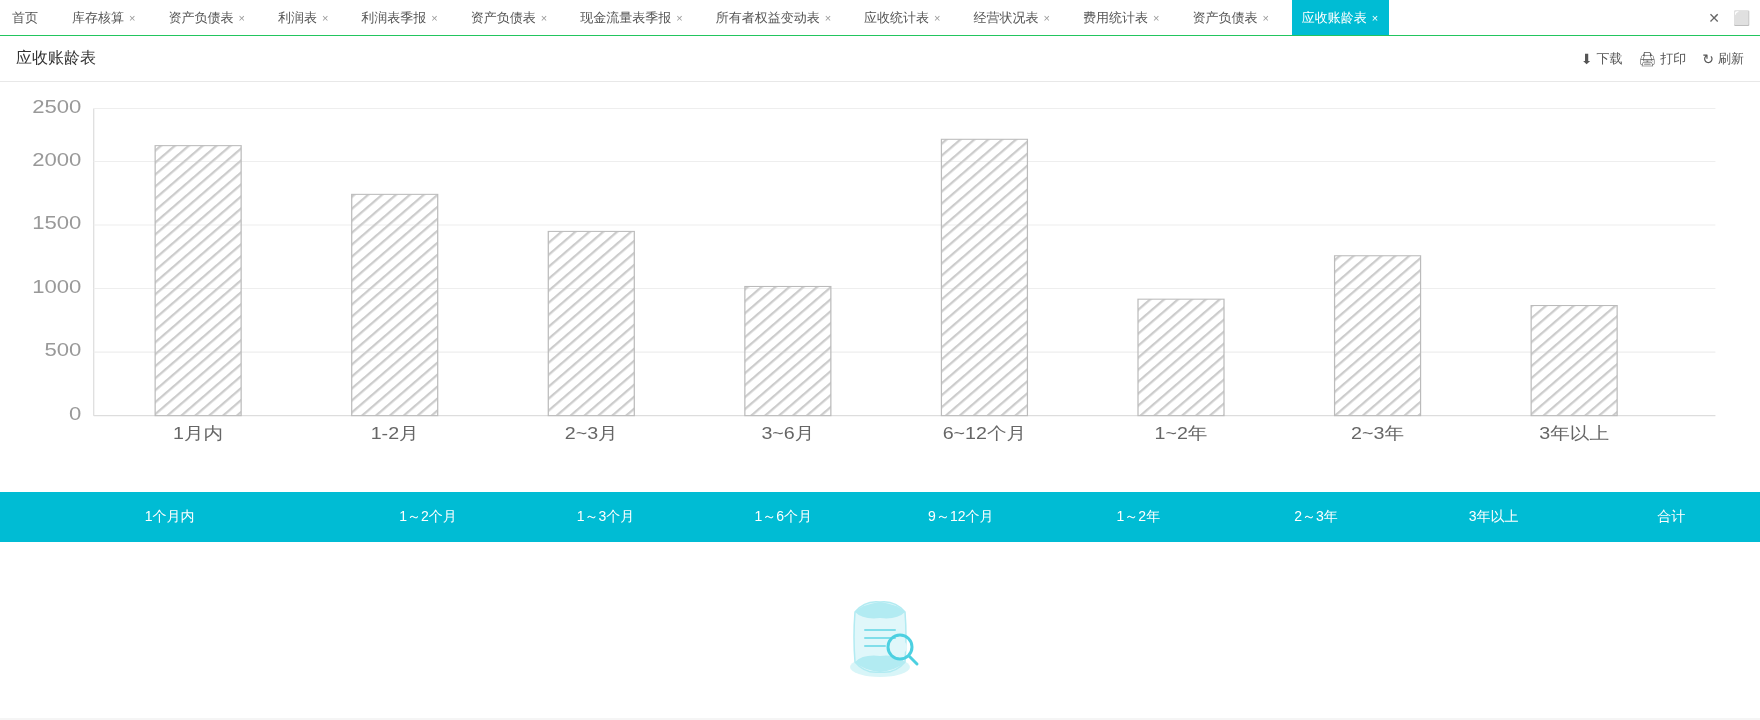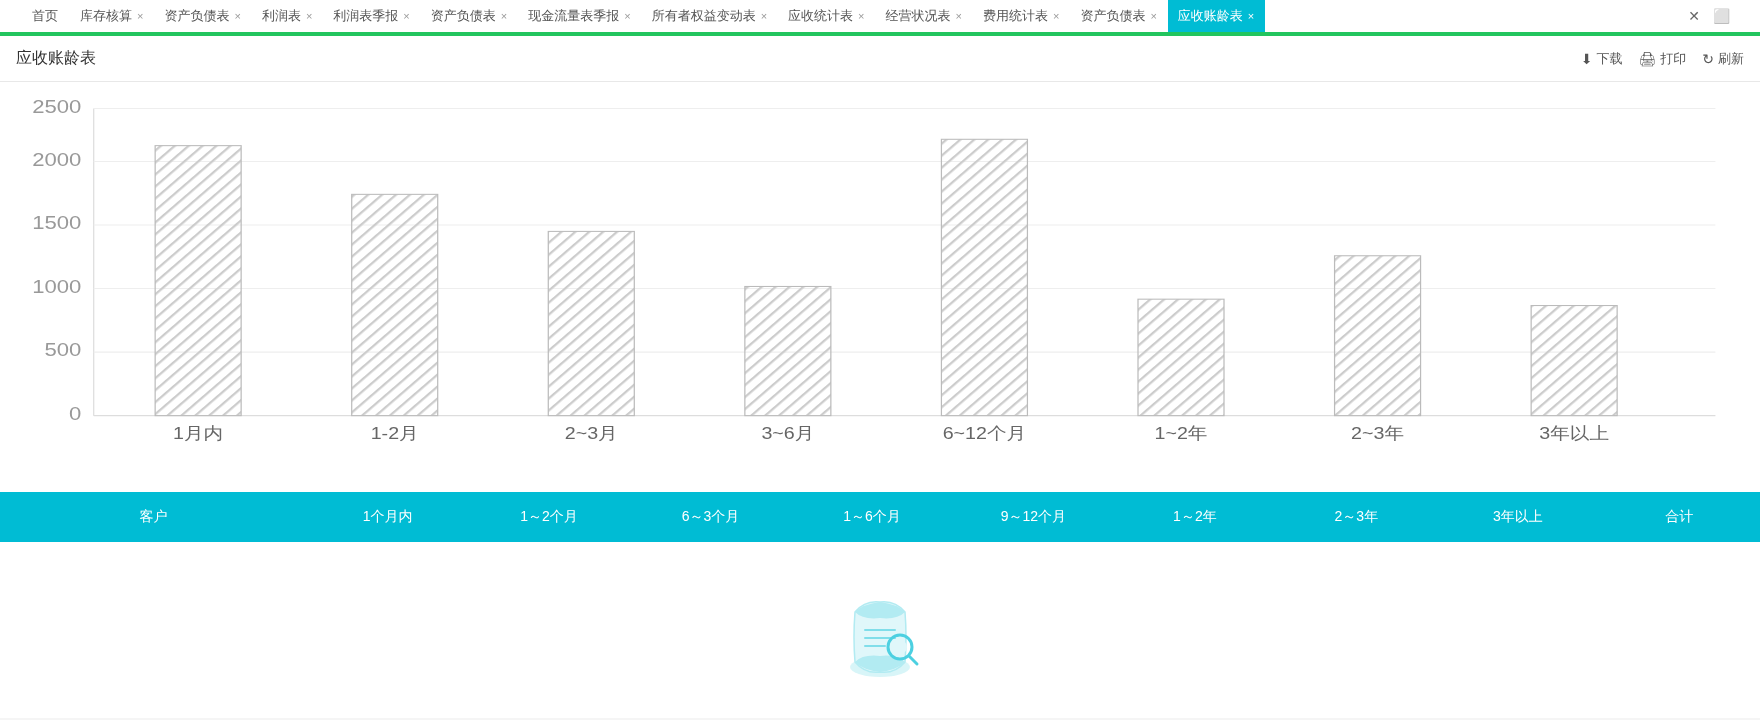--- a/index.html
+++ b/index.html
@@ -3,25 +3,26 @@
   <meta charset="utf-8">
   <style>
     * { box-sizing: border-box; margin: 0; padding: 0; }
     body { font-family: 'Microsoft YaHei', '微软雅黑', Arial, sans-serif; font-size: 13px; background: #f5f5f5; color: #333; overflow: hidden; }
 
     
     .tab-bar {
       display: flex;
       align-items: center;
       background: #fff;
-      border-bottom: 4px solid #22c55e;
+      border-bottom: 1px solid #22c55e;
       height: 36px;
-      padding: 0 20px;
+      padding: 0 0;
       overflow: hidden;
       flex-shrink: 0;
+      gap: 12px;
     }
     .tab-item {
       display: flex;
       align-items: center;
       padding: 0 10px;
       height: 40px;
       font-size: 13px;
       color: #555;
       cursor: pointer;
       white-space: nowrap;
@@ -268,24 +269,23 @@
 
       <rect x="1070" y="149" width="70" height="151" fill="url(#hatch)" stroke="#bbb" stroke-width="1"></rect>
       <text x="1105" y="322" text-anchor="middle" font-size="16" fill="#666">2~3年</text>
 
       <rect x="1230" y="196" width="70" height="104" fill="url(#hatch)" stroke="#bbb" stroke-width="1"></rect>
       <text x="1265" y="322" text-anchor="middle" font-size="16" fill="#666">3年以上</text>
     </svg>
   </div>
 
   <div class="table-header">
-    <div class="th-cell">客户</div>
     <div class="th-cell">1个月内</div>
     <div class="th-cell">1～2个月</div>
-    <div class="th-cell">6～3个月</div>
+    <div class="th-cell">1～3个月</div>
     <div class="th-cell">1～6个月</div>
     <div class="th-cell">9～12个月</div>
     <div class="th-cell">1～2年</div>
     <div class="th-cell">2～3年</div>
     <div class="th-cell">3年以上</div>
     <div class="th-cell">合计</div>
   </div>
 
   <div class="empty-state">
 

